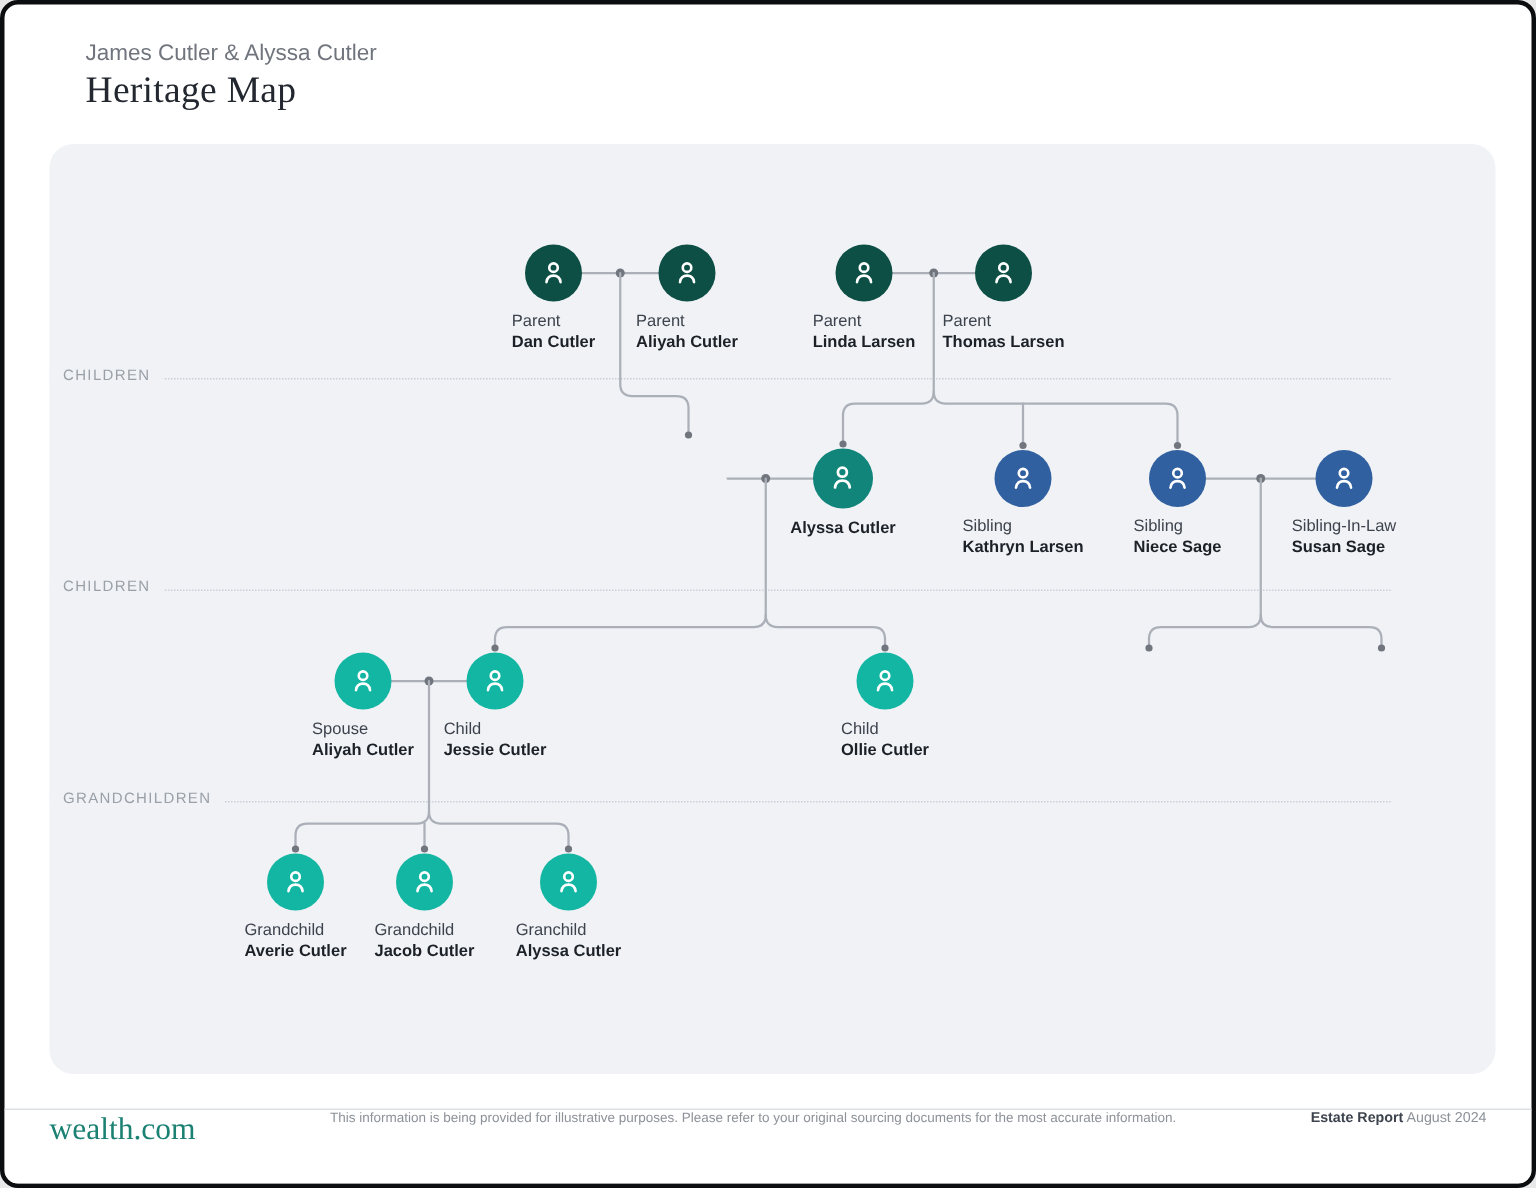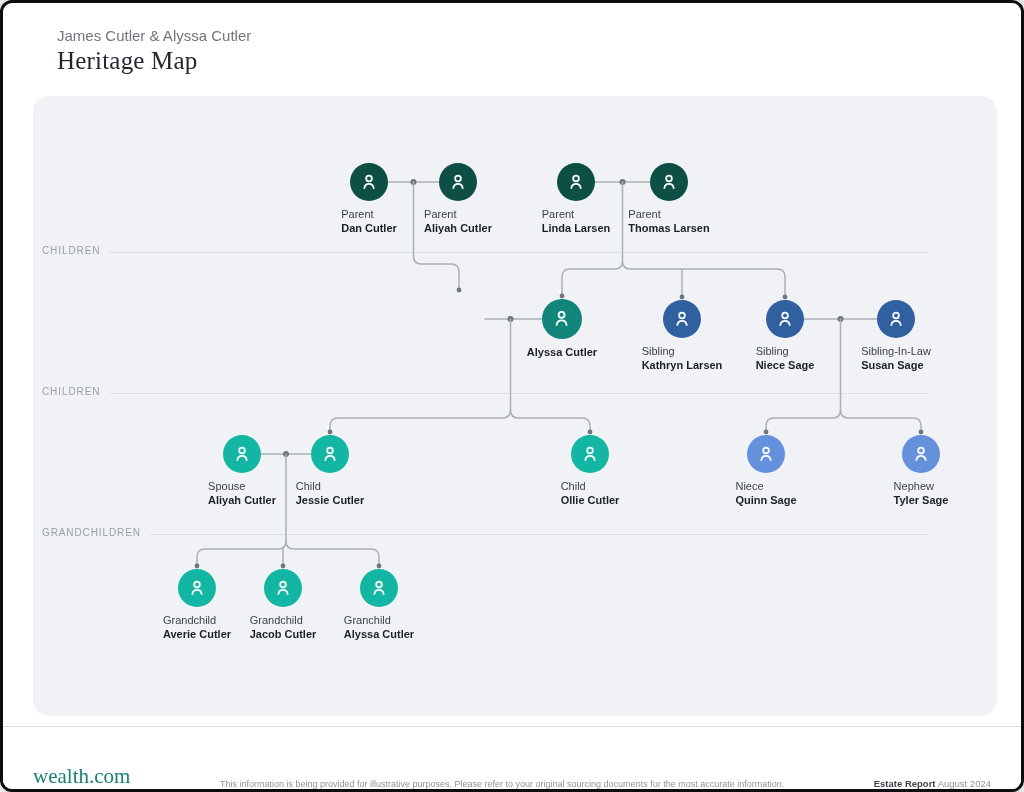--- a/index.html
+++ b/index.html
@@ -20,22 +20,22 @@
   .divider-label{position:absolute;left:0;right:0;font-size:10px;letter-spacing:.9px;color:#9aa0a8;}
   .divider-label span{background:#f0f2f6;padding:0 9px;}
   svg.connectors{position:absolute;left:0;top:0;}
   .person{position:absolute;width:120px;display:flex;flex-direction:column;align-items:center;}
   .circle{position:relative;border-radius:50%;display:flex;align-items:center;justify-content:center;flex:0 0 auto;}
   .circle.ring::after{content:'';position:absolute;inset:2.5px;border:1.5px solid #ffffff;border-radius:50%;}
   .labels{margin-top:6px;text-align:left;line-height:14px;}
   .role{font-size:11px;color:#3d434d;}
   .pname{font-size:11px;color:#1c2128;font-weight:700;}
   
-  .footer{position:absolute;left:0;right:0;bottom:0;height:63px;border-top:1px solid #dcdfe4;
-    display:flex;align-items:flex-end;padding:0 30px;background:#ffffff;}
+  .footer{position:absolute;left:0;right:0;bottom:0;height:50px;border-top:1px solid #dcdfe4;
+    display:flex;align-items:flex-start;padding:0 30px;background:#ffffff;}
   .brand{font-family:"Liberation Serif", serif;font-size:21px;color:#1a8173;white-space:nowrap;}
   .disclaimer{flex:1;text-align:center;font-size:9px;color:#8d9299;padding:0 40px;}
   .report{white-space:nowrap;font-size:9.5px;color:#8d9299;}
   .report b{color:#3d434d;font-weight:700;}
 </style>
 </head>
 <body>
 
 <div class="frame">
 
@@ -214,44 +214,20 @@
             <svg viewBox="0 0 24 24" width="58%" height="58%" fill="none" stroke="#ffffff" stroke-width="1.9" stroke-linecap="round">
               <circle cx="12" cy="8.1" r="3.1"></circle>
               <path d="M6.9 18.6 C 7.3 15.6 9.4 13.9 12 13.9 C 14.6 13.9 16.7 15.6 17.1 18.6"></path>
             </svg>
           </div>
           <div class="labels">
             <div class="role">Child</div>
             <div class="pname">Ollie Cutler</div>
           </div>
         </div>
-        <div class="person" style="left: 673px; top: 339px;">
-          <div class="circle" style="height: 38px; width: 38px; background: rgb(100, 144, 220);">
-            <svg viewBox="0 0 24 24" width="58%" height="58%" fill="none" stroke="#ffffff" stroke-width="1.9" stroke-linecap="round">
-              <circle cx="12" cy="8.1" r="3.1"></circle>
-              <path d="M6.9 18.6 C 7.3 15.6 9.4 13.9 12 13.9 C 14.6 13.9 16.7 15.6 17.1 18.6"></path>
-            </svg>
-          </div>
-          <div class="labels">
-            <div class="role">Niece</div>
-            <div class="pname">Quinn Sage</div>
-          </div>
-        </div>
-        <div class="person" style="left: 828px; top: 339px;">
-          <div class="circle" style="height: 38px; width: 38px; background: rgb(100, 144, 220);">
-            <svg viewBox="0 0 24 24" width="58%" height="58%" fill="none" stroke="#ffffff" stroke-width="1.9" stroke-linecap="round">
-              <circle cx="12" cy="8.1" r="3.1"></circle>
-              <path d="M6.9 18.6 C 7.3 15.6 9.4 13.9 12 13.9 C 14.6 13.9 16.7 15.6 17.1 18.6"></path>
-            </svg>
-          </div>
-          <div class="labels">
-            <div class="role">Nephew</div>
-            <div class="pname">Tyler Sage</div>
-          </div>
-        </div>
         <div class="person" style="left: 104px; top: 473px;">
           <div class="circle" style="height: 38px; width: 38px; background: rgb(18, 182, 162);">
             <svg viewBox="0 0 24 24" width="58%" height="58%" fill="none" stroke="#ffffff" stroke-width="1.9" stroke-linecap="round">
               <circle cx="12" cy="8.1" r="3.1"></circle>
               <path d="M6.9 18.6 C 7.3 15.6 9.4 13.9 12 13.9 C 14.6 13.9 16.7 15.6 17.1 18.6"></path>
             </svg>
           </div>
           <div class="labels">
             <div class="role">Grandchild</div>
             <div class="pname">Averie Cutler</div>

